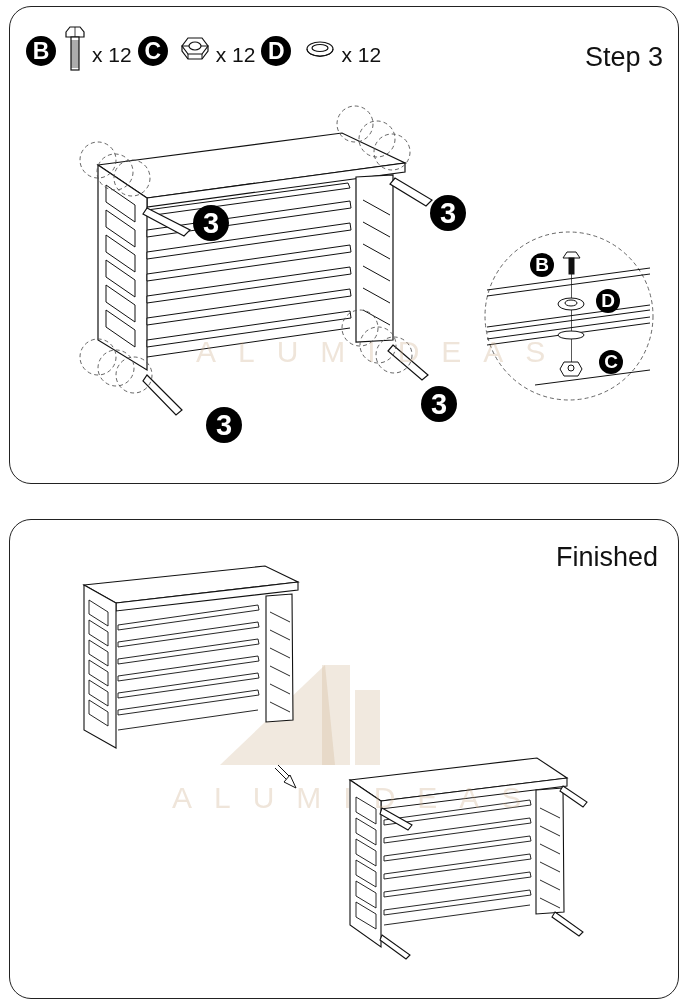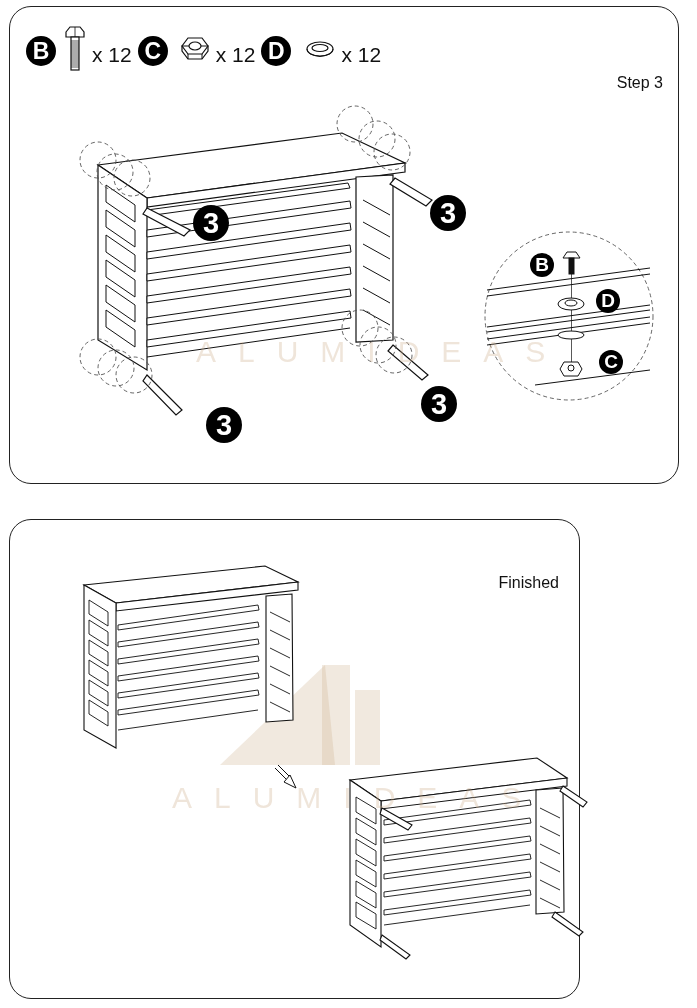--- a/index.html
+++ b/index.html
@@ -1,20 +1,20 @@
 <!DOCTYPE html>
 <html><head>
 <meta charset="utf-8">
 <style>
   html,body{margin:0;padding:0;background:#ffffff;}
   body{width:697px;height:1008px;position:relative;overflow:hidden;font-family:"Liberation Sans",sans-serif;color:#111;}
   .panel{position:absolute;border:1.5px solid #222;border-radius:22px;background:#fff;box-sizing:border-box;}
   #panel-step{left:9px;top:6px;width:670px;height:478px;}
-  #panel-finished{left:9px;top:519px;width:571px;height:480px;}
-  .step-title{position:absolute;font-size:16px;color:#111;margin-top:32px;}
+  #panel-finished{left:9px;top:519px;width:670px;height:480px;}
+  .step-title{position:absolute;font-size:27px;color:#111;}
   #step-title{right:34px;top:42px;}
   #finished-title{right:20px;top:22px;}
   .parts-row{position:absolute;left:26px;top:28px;height:46px;display:flex;align-items:center;}
   .badge{display:inline-flex;align-items:center;justify-content:center;width:30px;height:30px;border-radius:50%;background:#000;color:#fff;font-weight:bold;font-size:23px;font-family:"Liberation Sans",sans-serif;}
   .qty{font-size:21px;margin:8px 6px 0 6px;color:#111;}
   .part-icon{display:inline-block;}
   svg.layer{position:absolute;left:0;top:0;}
   .num-badge{position:absolute;width:36px;height:36px;border-radius:50%;background:#000;color:#fff;font-weight:bold;font-size:29px;display:flex;align-items:center;justify-content:center;}
   .detail-badge{position:absolute;width:24px;height:24px;border-radius:50%;background:#000;color:#fff;font-weight:bold;font-size:19px;display:flex;align-items:center;justify-content:center;}
   .watermark{position:absolute;letter-spacing:22px;color:rgba(205,175,140,0.32);font-size:30px;font-family:"Liberation Sans",sans-serif;font-weight:normal;}

